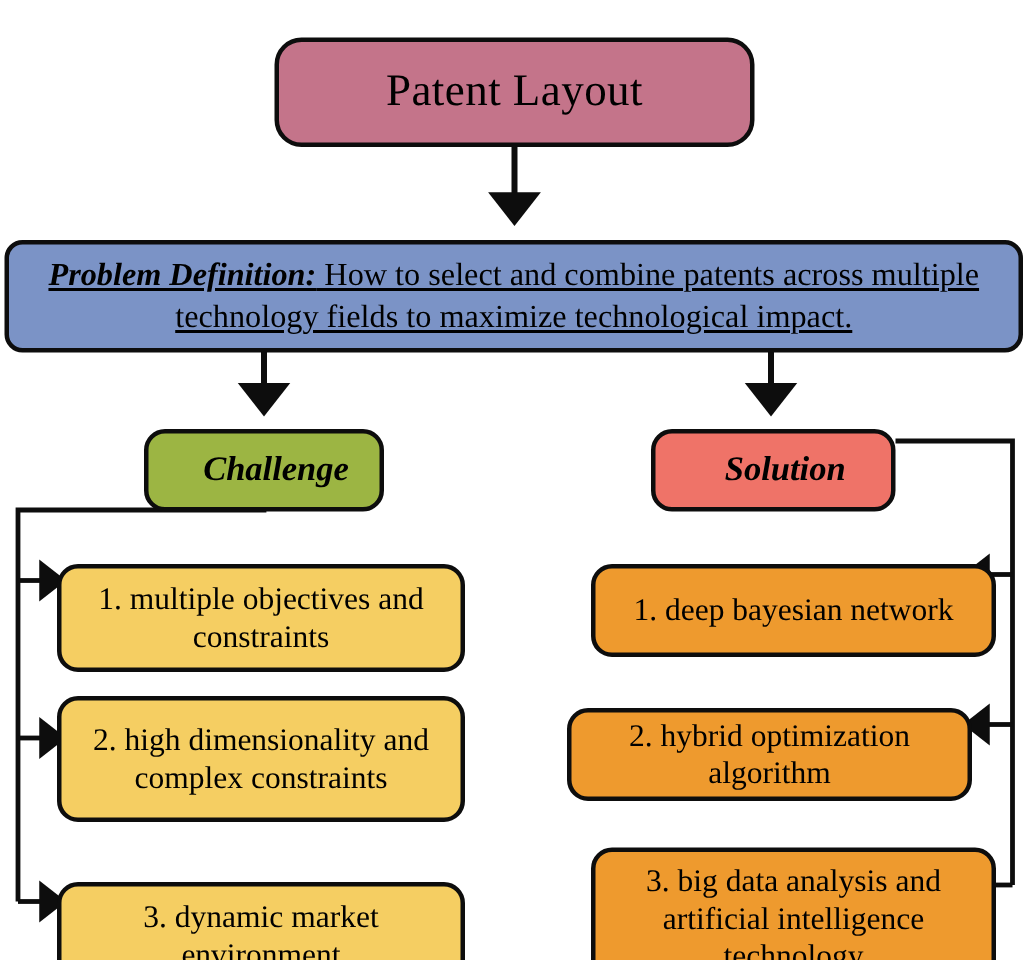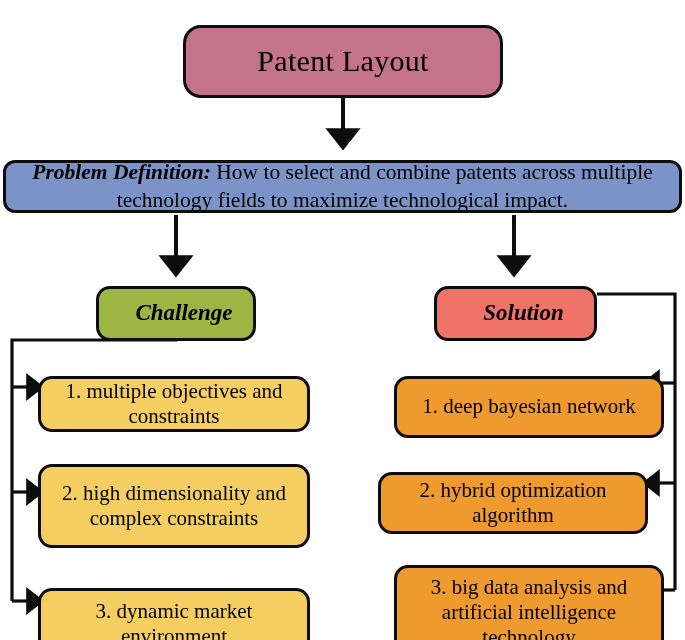--- a/index.html
+++ b/index.html
@@ -55,23 +55,24 @@
   #node-title .node-text {
     font-size: 30px;
     letter-spacing: 0.3px;
   }
 
   
   #node-problem {
     left: 3px;
     top: 140px;
     width: 679px;
-    height: 53px;
+    height: 75px;
     background: #7b93c6;
     border-radius: 12px;
+    text-decoration: underline;
   }
   #node-problem .node-text {
     font-size: 21.5px;
     line-height: 1.28;
     padding: 0 10px;
   }
   #node-problem .lead {
     font-weight: bold;
     font-style: italic;
   }
@@ -99,21 +100,21 @@
   }
 
   
   .item .node-text {
     font-size: 21px;
     line-height: 1.2;
   }
   .item-left  { background: #f5ce62; }
   .item-right { background: #ee9a2e; }
 
-  #node-c1 { left: 38px;  top: 356px; width: 272px; height: 56px; }
+  #node-c1 { left: 38px;  top: 356px; width: 272px; height: 72px; }
   #node-c2 { left: 38px;  top: 444px; width: 272px; height: 84px; }
   #node-c3 { left: 38px;  top: 568px; width: 272px; height: 72px; border-bottom-left-radius: 0; border-bottom-right-radius: 0; }
 
   #node-s1 { left: 394px; top: 356px; width: 270px; height: 62px; }
   #node-s2 { left: 378px; top: 452px; width: 270px; height: 62px; }
   #node-s3 { left: 394px; top: 545px; width: 270px; height: 95px; border-bottom-left-radius: 0; border-bottom-right-radius: 0; }
 </style>
 </head>
 <body>
 

